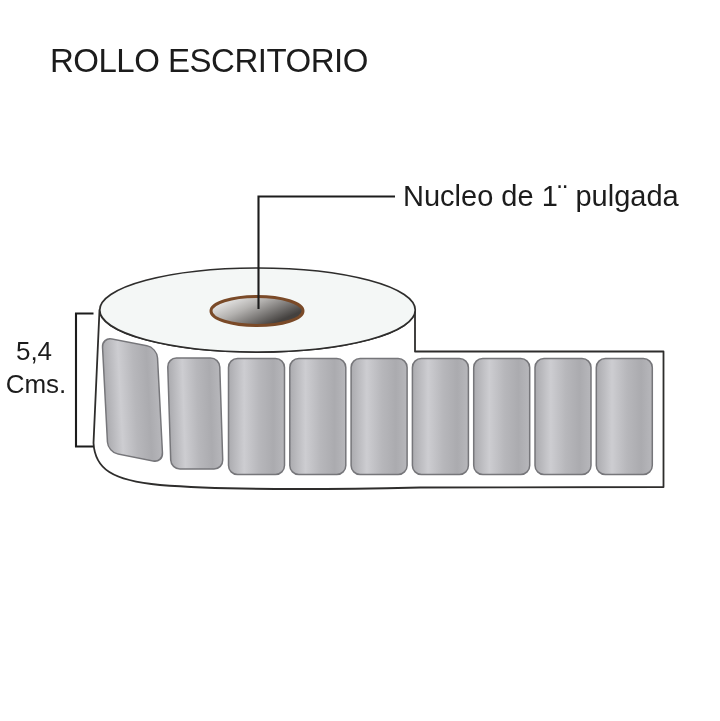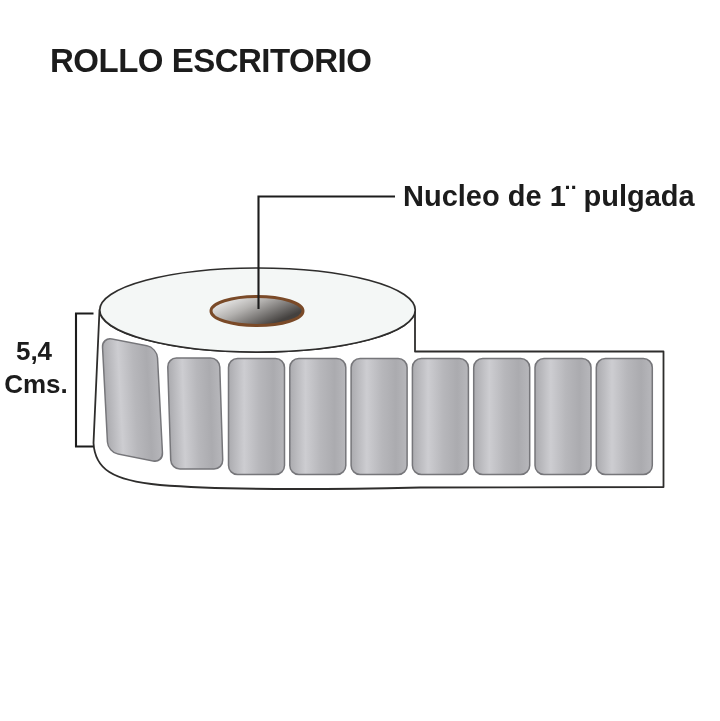--- a/index.html
+++ b/index.html
@@ -7,21 +7,21 @@
     --color-roll-face:#f4f7f6; --color-body-fill:#ffffff;
     --color-core-ring:#7a4a28; --color-core-light:#fdfdfd; --color-core-mid:#b3b1af; --color-core-dark:#44413f;
     --color-label-edge:#ababaf; --color-label-light:#cdcdd1; --color-label-base:#b7b7bb; --color-label-border:#76767a;
   }
   html,body{margin:0;padding:0;}
   body{
     width:720px;height:721px;overflow:hidden;
     background:var(--color-background,#ffffff);
     font-family:"Liberation Sans",sans-serif;
   }
-  .canvas{position:relative;width:720px;height:651px;font-weight:bold;}
+  .canvas{position:relative;width:720px;height:651px;}
   svg{display:block;}
   .title{
     font-family:"Liberation Sans",sans-serif;
     font-size:33px;letter-spacing:-0.5px;
     fill:var(--color-ink,#1c1c1c);
   }
   .note{
     font-family:"Liberation Sans",sans-serif;
     font-size:29px;fill:var(--color-ink,#1c1c1c);
   }

